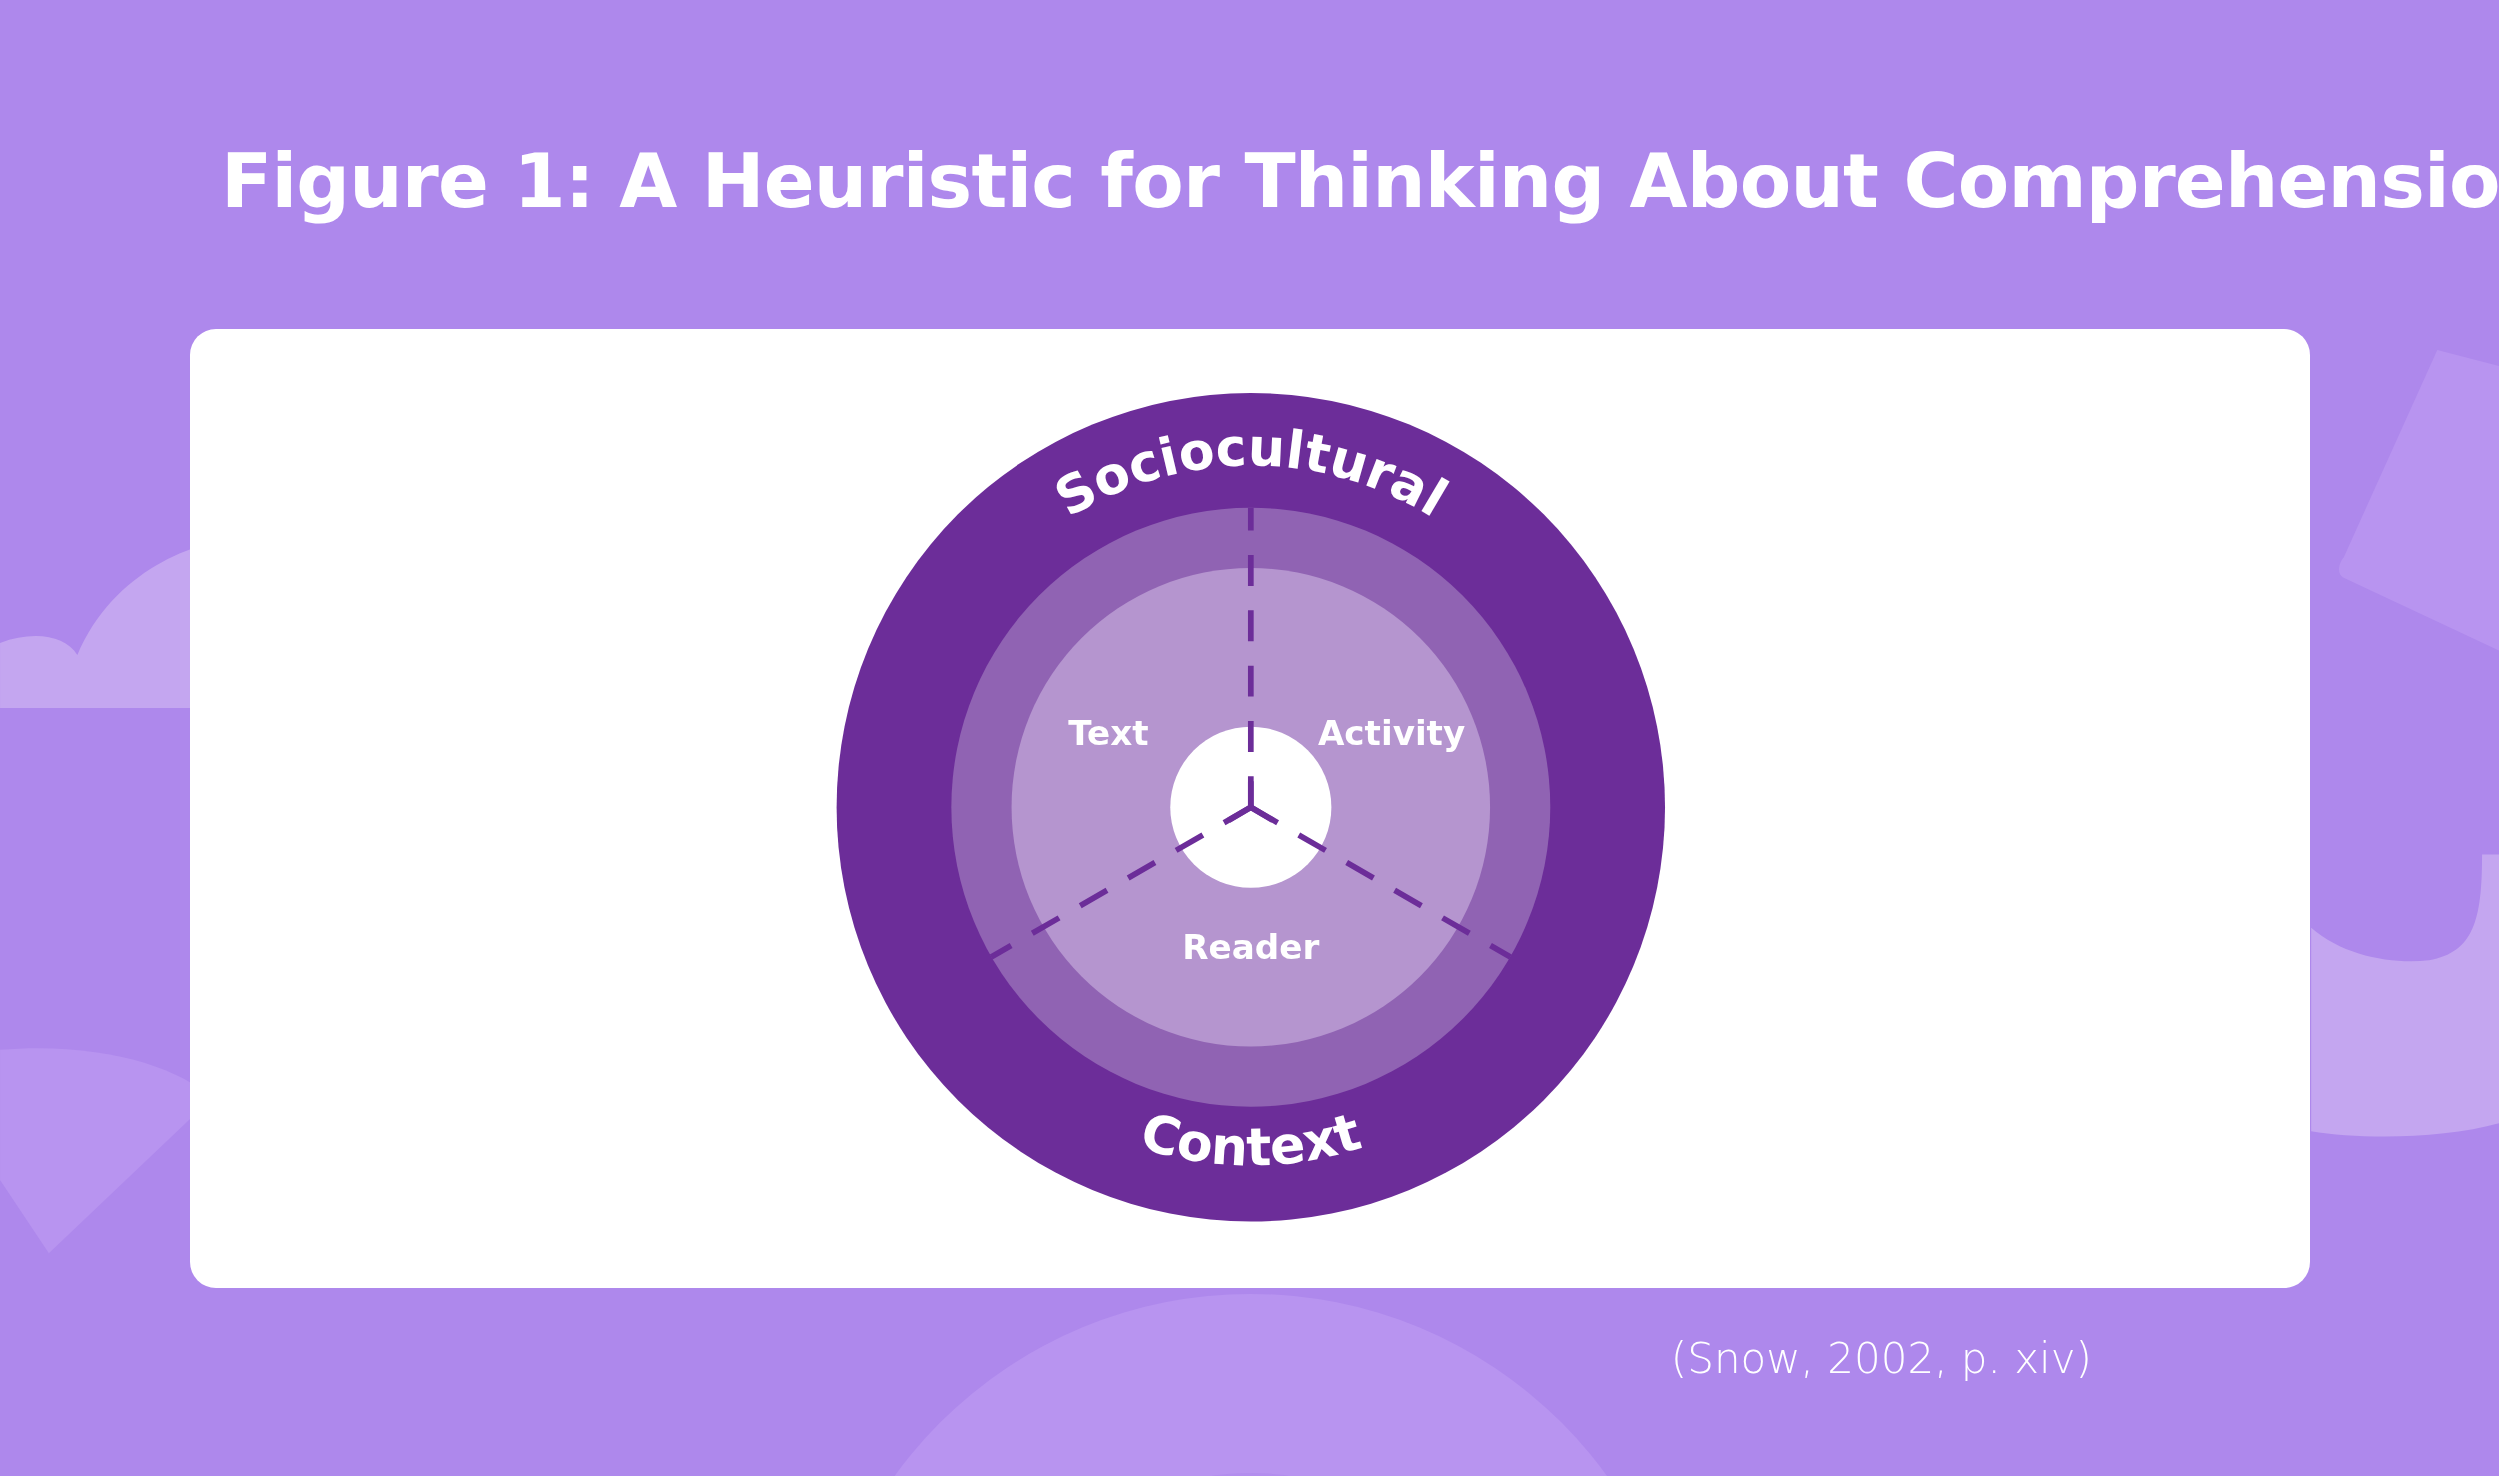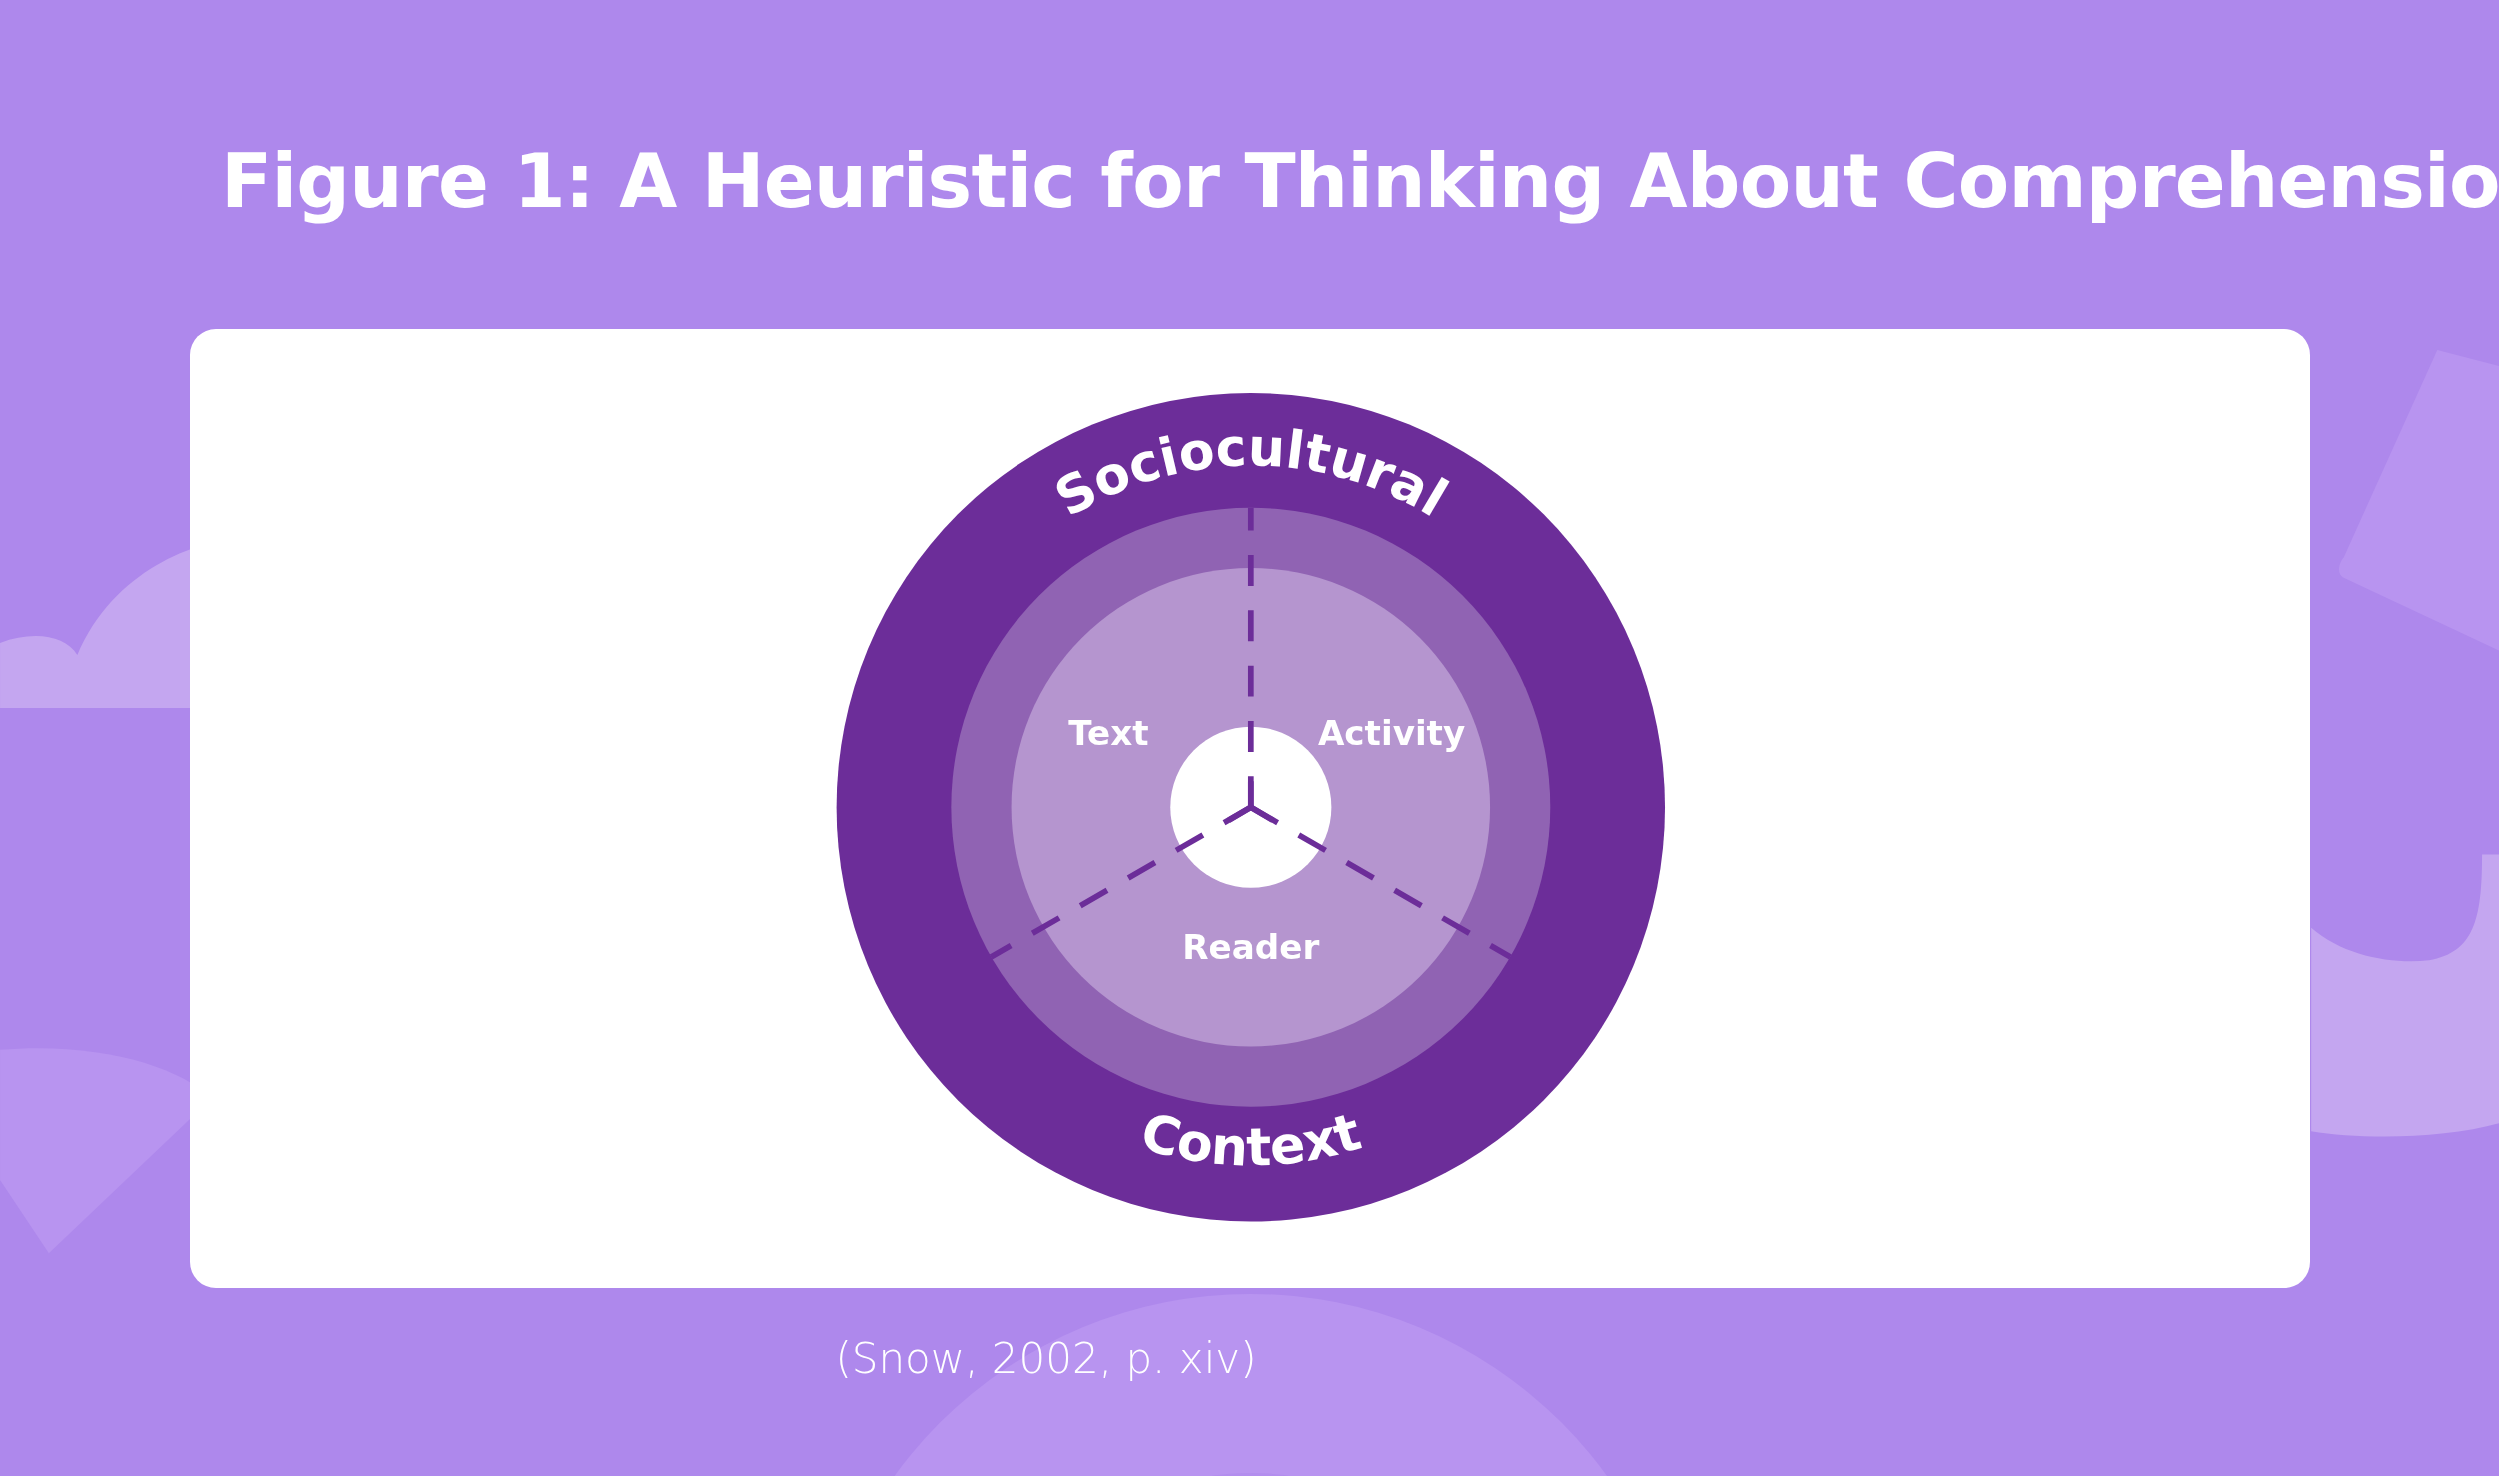--- a/index.html
+++ b/index.html
@@ -15,21 +15,21 @@
     font-family:"DejaVu Sans", sans-serif;
     white-space:nowrap;
   }
   .card {
     position:absolute; left:190px; top:329px; width:2120px; height:959px;
     background:#ffffff; border-radius:26px;
   }
   .diagram { position:absolute; left:0; top:0; }
   .citation {
     position:absolute; left:0; width:2092px; top:1334px;
-    text-align:center; color:#ffffff; font-size:42px;
+    text-align:right; color:#ffffff; font-size:42px;
     font-family:"DejaVu Sans", sans-serif; font-weight:300;
   }
   .svg-label { font-family:"DejaVu Sans", sans-serif; font-weight:700; fill:#ffffff; }
 </style>
 </head>
 <body>
 
 <svg class="bg-deco" width="2500" height="1477" viewBox="0 0 3072 1815">
 
   <path d="M0,790 C40,775 80,780 95,805 C140,700 240,665 300,660 L300,870 L0,870 Z" fill="#c4a6f0"></path>

